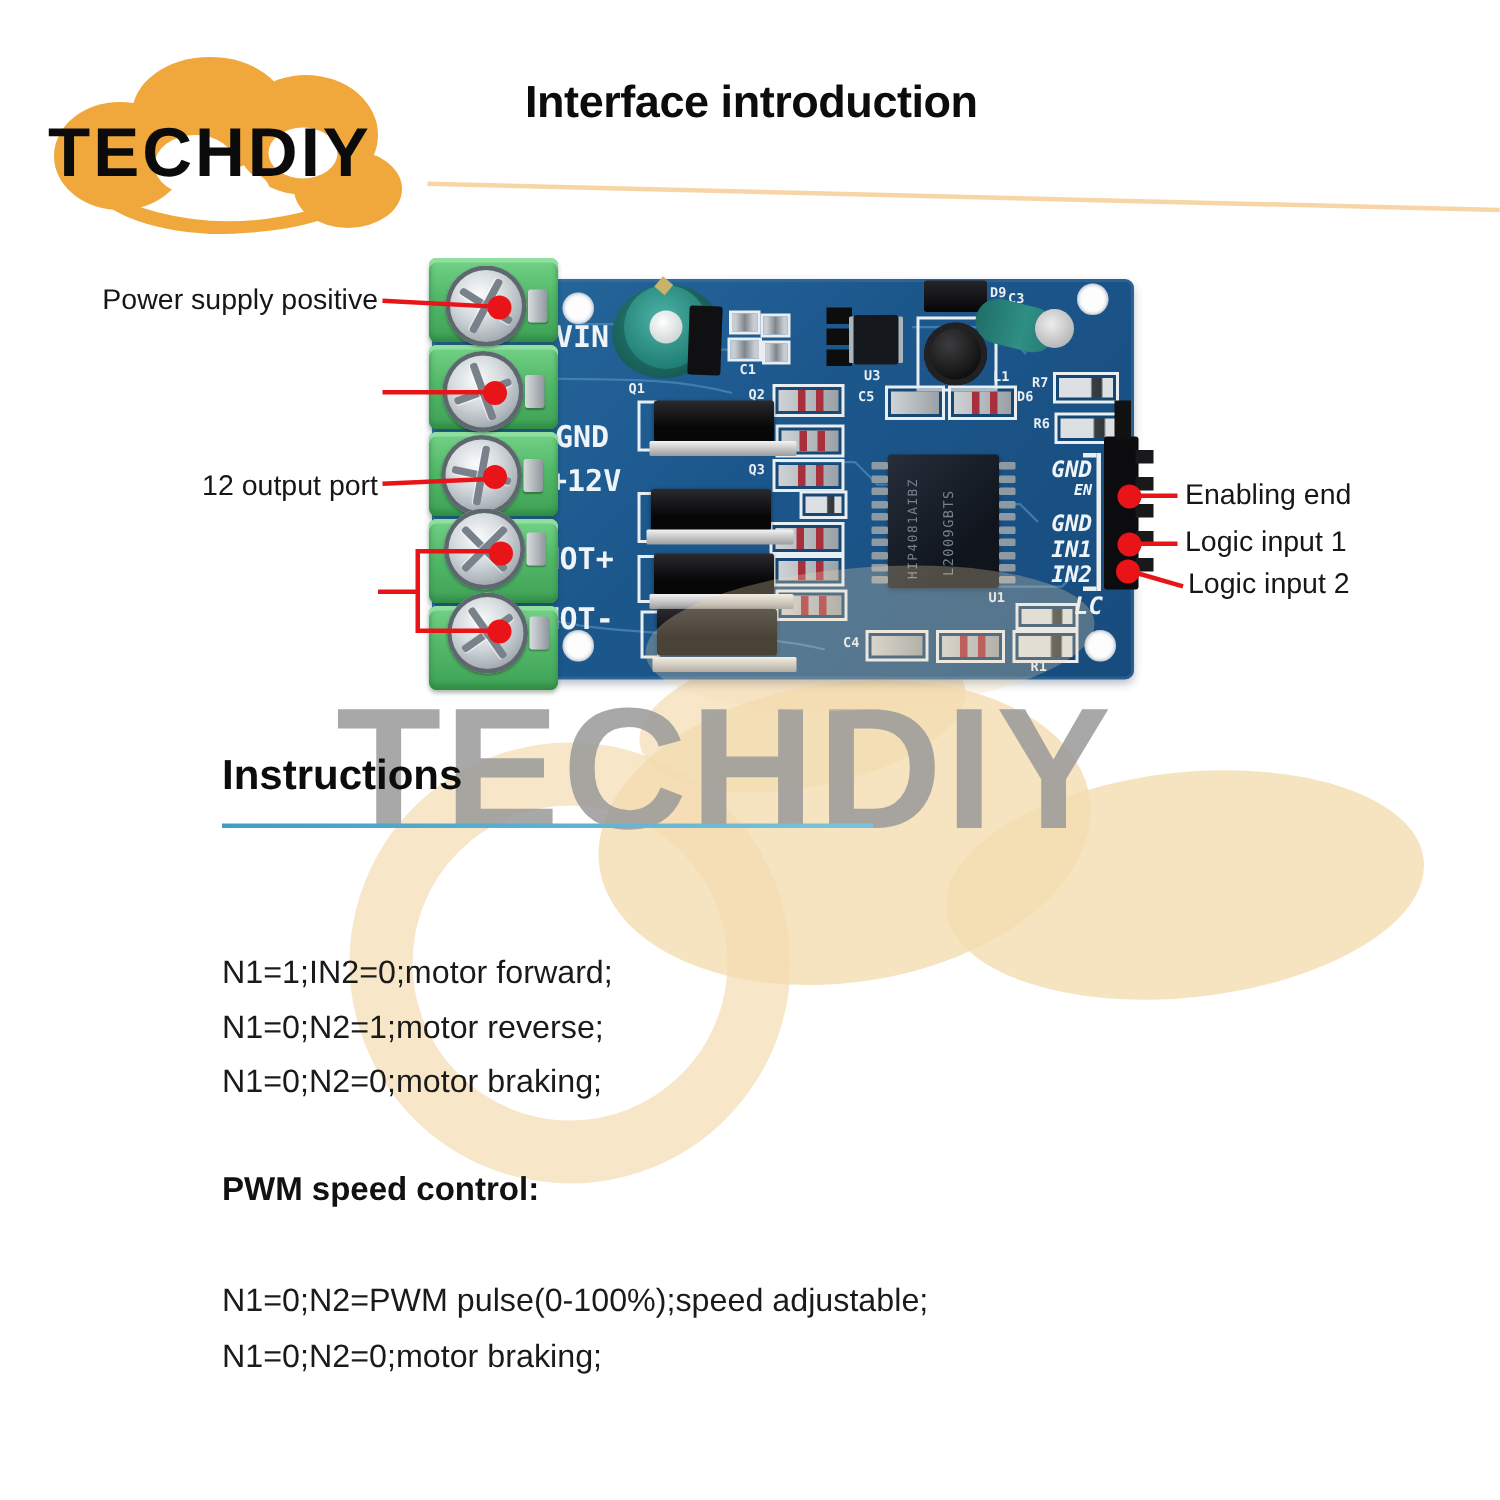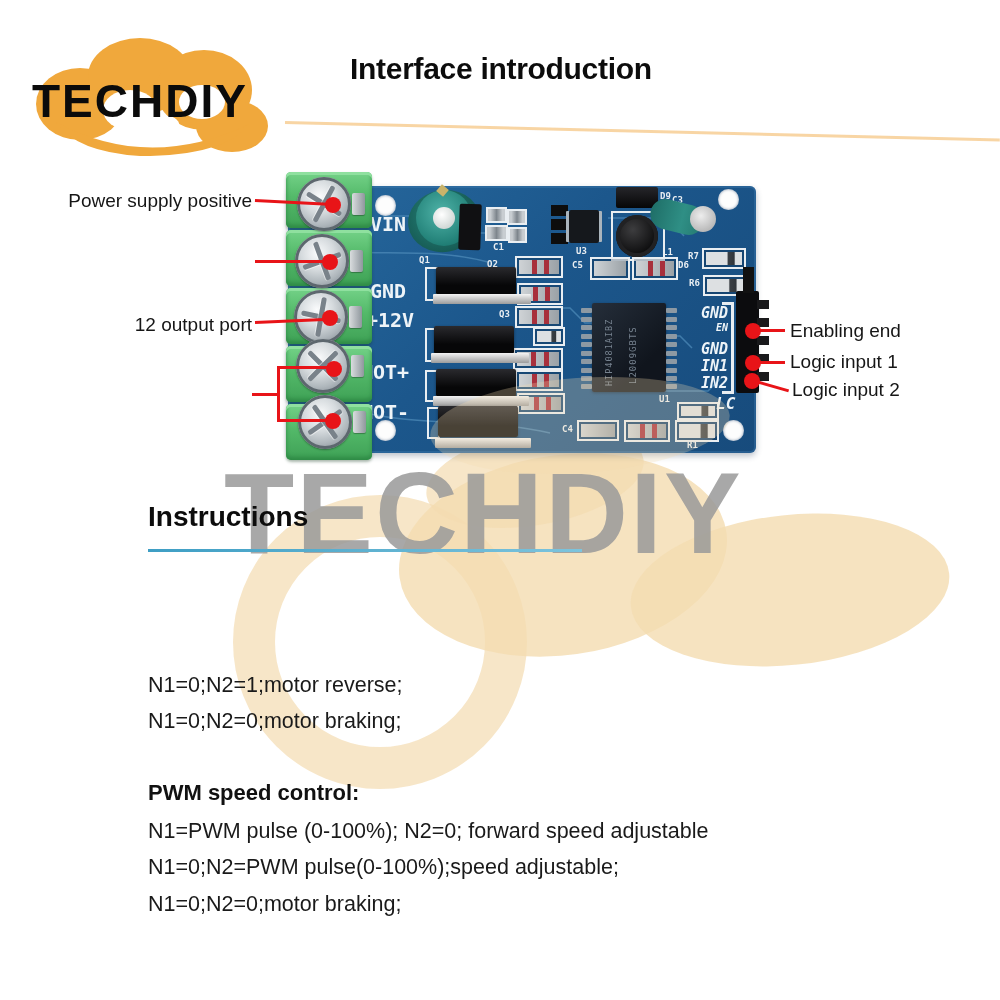--- a/index.html
+++ b/index.html
@@ -154,21 +154,21 @@
       <div class="dbody"></div>
     </div>
   <div class="outl" style="left:632px;top:257px;width:42px;height:19px;z-index:4;">
     <div class="dbody">
         <div class="dstripe" style="left:12px;"></div>
         <div class="dstripe" style="left:24px;"></div>
       </div>
     </div>
   <div class="tiny" style="left:678px;top:260px;z-index:4;">D6</div>
 
-  <div class="tiny" style="left:487px;top:259px;z-index:4;">Q2</div>
+  <div class="tiny" style="left:499px;top:259px;z-index:4;">Q2</div>
   <div class="outl" style="left:515px;top:256px;width:44px;height:18px;z-index:4;">
     <div class="dbody">
         <div class="dstripe" style="left:13px;"></div>
         <div class="dstripe" style="left:25px;"></div>
       </div>
     </div>
   <div class="tiny" style="left:501px;top:286px;z-index:4;">J2</div>
   <div class="outl" style="left:517px;top:283px;width:42px;height:18px;z-index:4;">
     <div class="dbody">
         <div class="dstripe" style="left:12px;"></div>
@@ -344,21 +344,21 @@
   <div class="redline z10" style="left:757px;top:361px;width:28px;"></div>
   <div class="ann-label z10" style="left:790px;top:351px;">Logic input 1</div>
 
   <div class="reddot z10" style="left:744px;top:373px;"></div>
   <div class="redline z10" style="left:756px;top:380px;width:34px;transform:rotate(16deg);transform-origin:left center;"></div>
   <div class="ann-label z10" style="left:792px;top:379px;">Logic input 2</div>
 
   <div class="h2">Instructions</div>
   <div class="underline"></div>
 
+  <div class="sec-line" style="left:148px;top:636px;">N1=1;IN2=0;motor forward;</div>
   <div class="sec-line" style="left:148px;top:673px;">N1=0;N2=1;motor reverse;</div>
   <div class="sec-line" style="left:148px;top:709px;">N1=0;N2=0;motor braking;</div>
 
   <div class="sec-title" style="left:148px;top:780px;">PWM speed control:</div>
-  <div class="sec-line" style="left:148px;top:819px;">N1=PWM pulse (0-100%); N2=0; forward speed adjustable</div>
   <div class="sec-line" style="left:148px;top:855px;">N1=0;N2=PWM pulse(0-100%);speed adjustable;</div>
   <div class="sec-line" style="left:148px;top:892px;">N1=0;N2=0;motor braking;</div>
 
 </div>
 
 </body></html>

